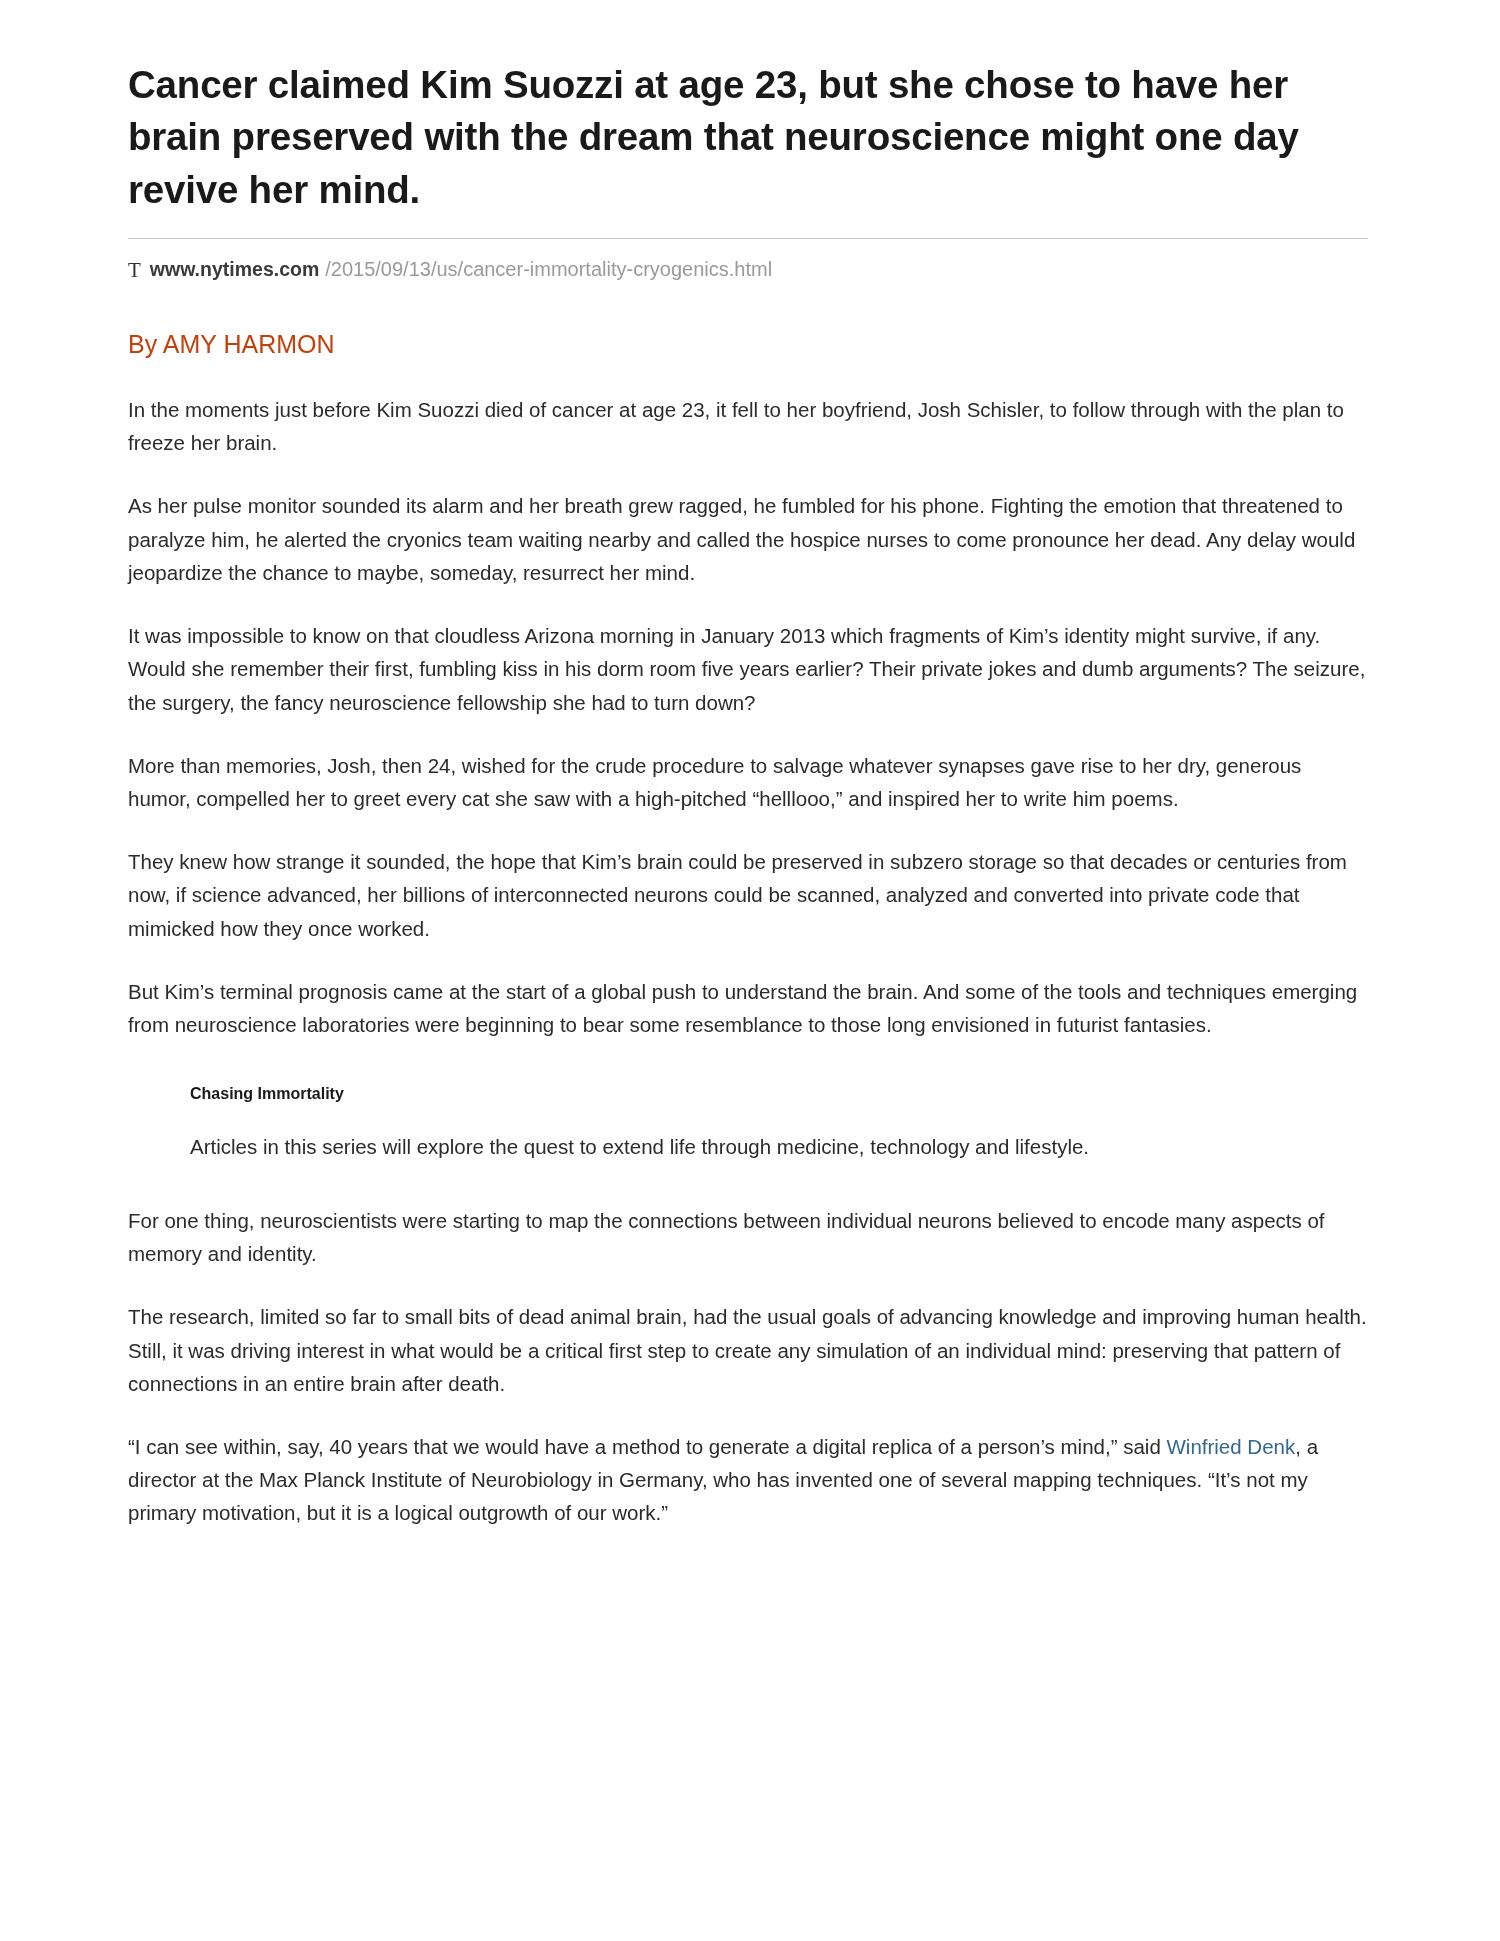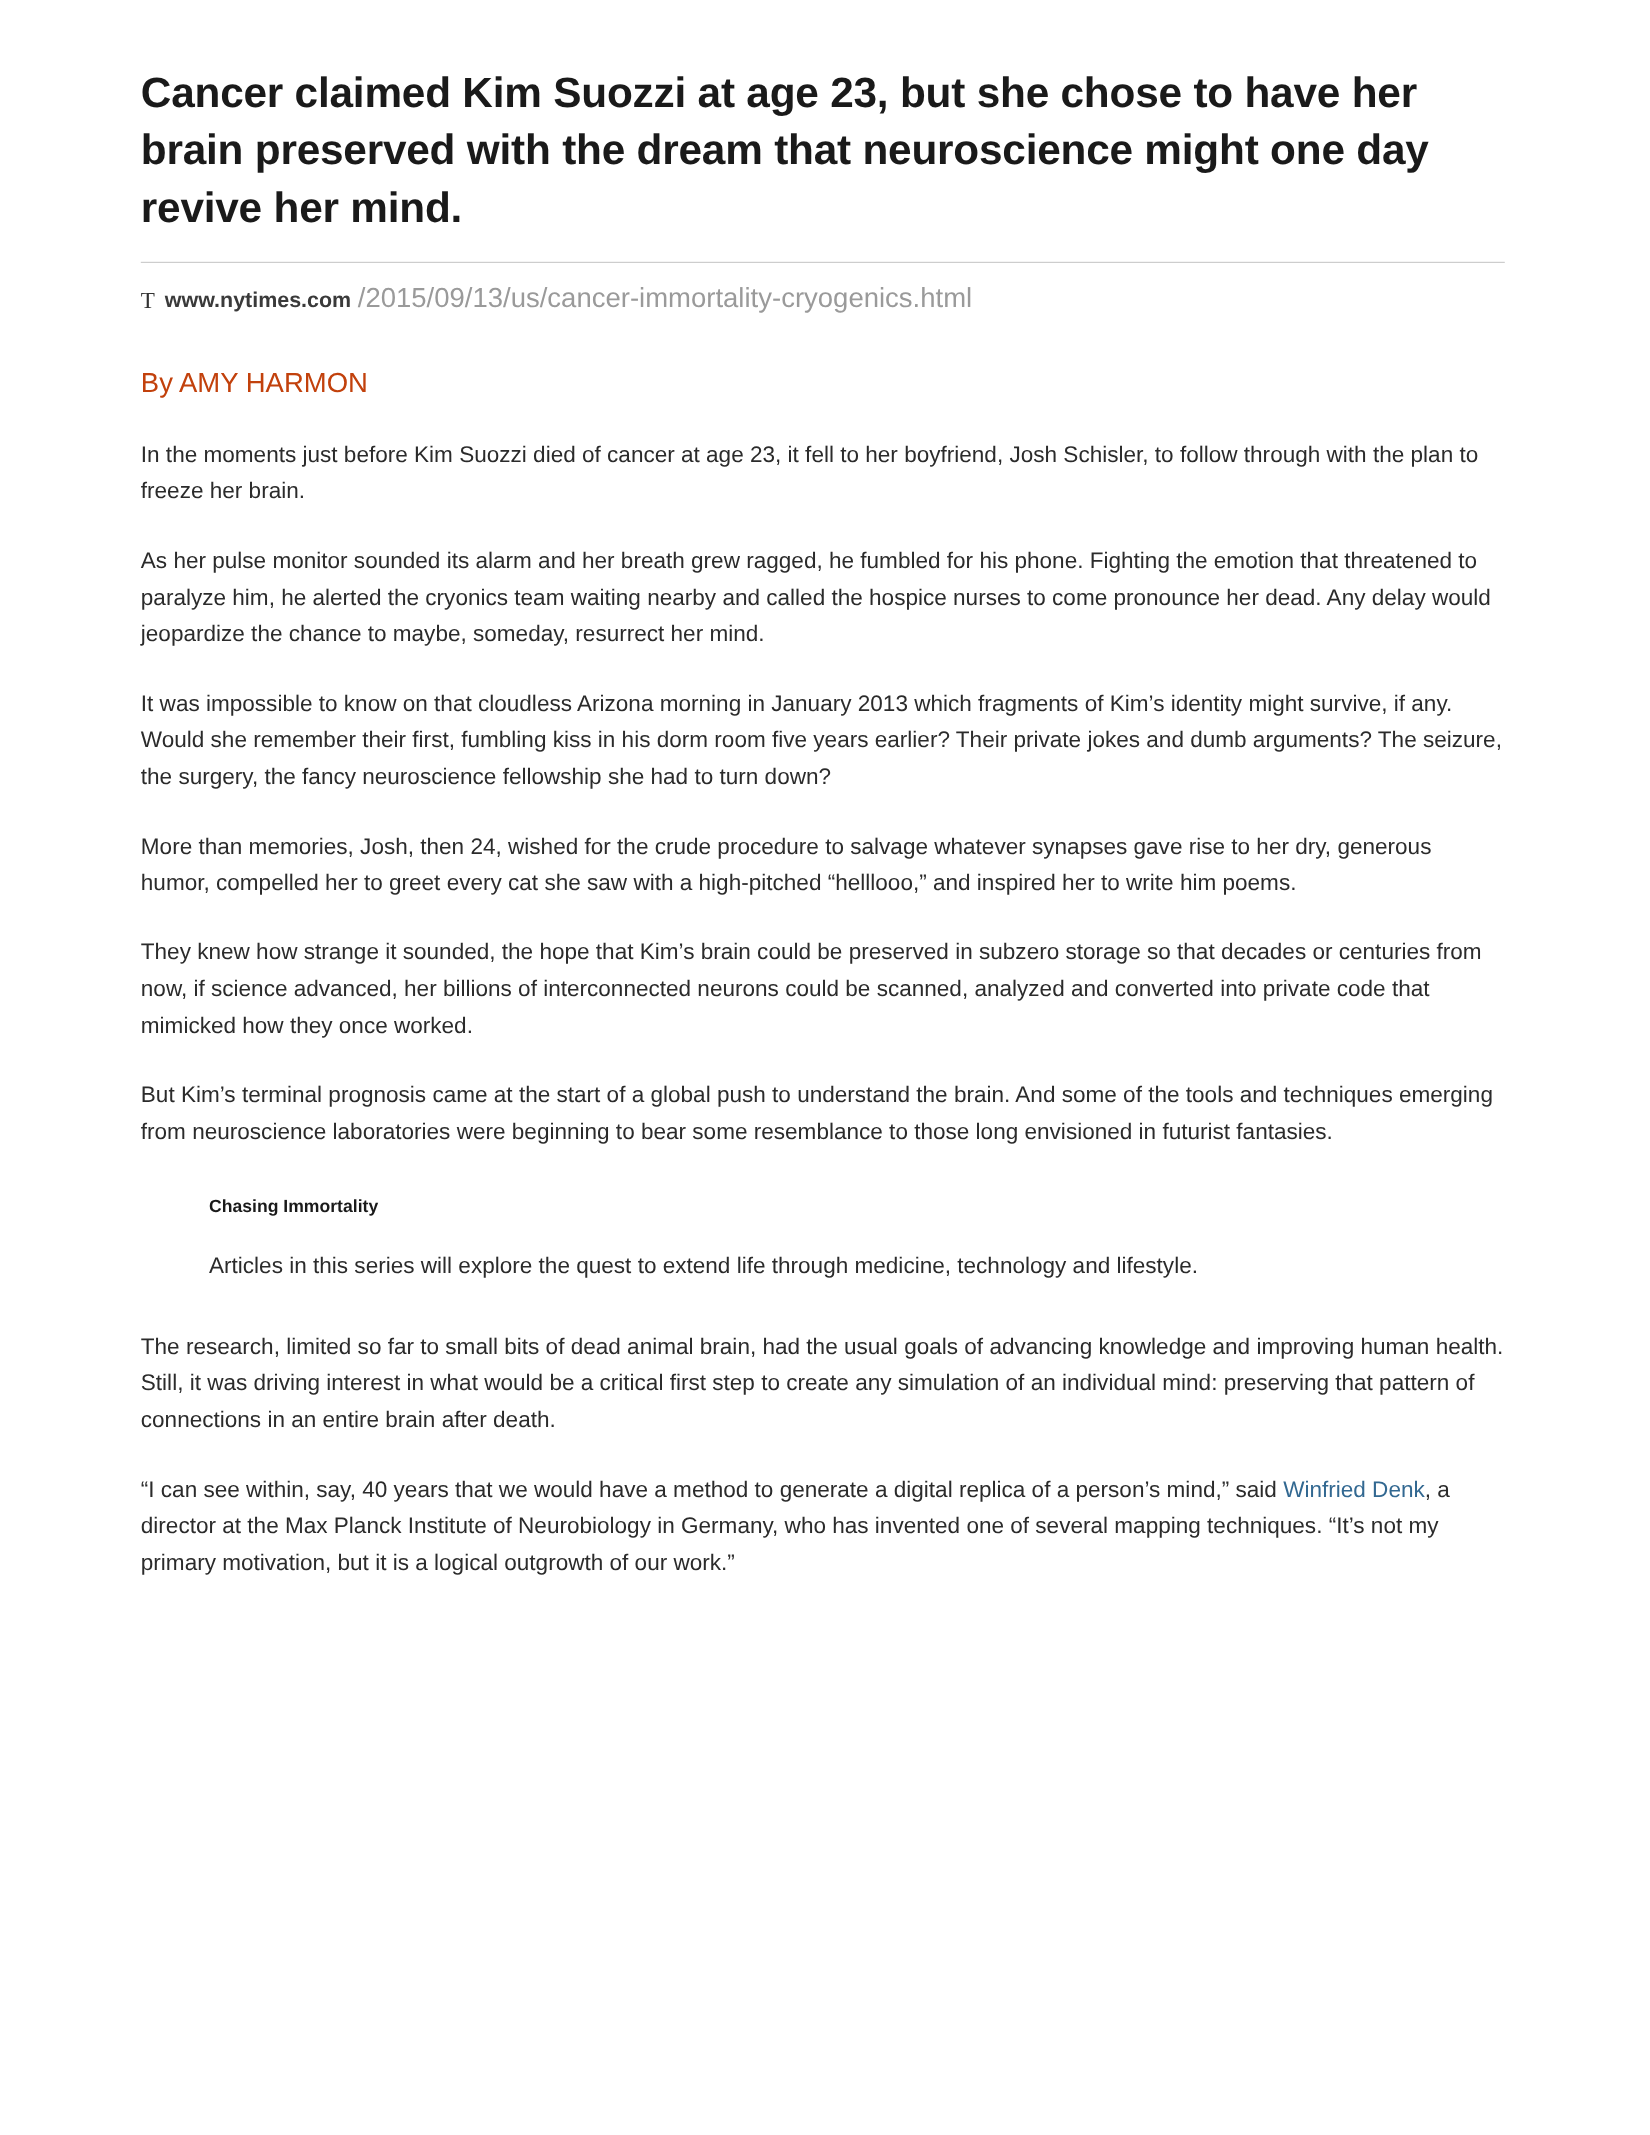--- a/index.html
+++ b/index.html
@@ -51,21 +51,21 @@
     top: 1px;
     letter-spacing: 0;
   }
   .domain {
     font-weight: bold;
     color: #3a3a3a;
     font-size: 19.5px;
   }
   .path {
     color: #9a9a9a;
-    font-size: 25px;
+    font-size: 20px;
     margin-left: -3px;
   }
   .byline {
     font-size: 25px;
     color: #c2410c;
     margin: 0 0 34px 0;
   }
   p.body {
     font-size: 20.5px;
     line-height: 1.62;
@@ -118,19 +118,20 @@
   <p class="body">It was impossible to know on that cloudless Arizona morning in January 2013 which fragments of Kim’s identity might survive, if any. Would she remember their first, fumbling kiss in his dorm room five years earlier? Their private jokes and dumb arguments? The seizure, the surgery, the fancy neuroscience fellowship she had to turn down?</p>
   <p class="body">More than memories, Josh, then 24, wished for the crude procedure to salvage whatever synapses gave rise to her dry, generous humor, compelled her to greet every cat she saw with a high-pitched “helllooo,” and inspired her to write him poems.</p>
   <p class="body">They knew how strange it sounded, the hope that Kim’s brain could be preserved in subzero storage so that decades or centuries from now, if science advanced, her billions of interconnected neurons could be scanned, analyzed and converted into private code that mimicked how they once worked.</p>
   <p class="body">But Kim’s terminal prognosis came at the start of a global push to understand the brain. And some of the tools and techniques emerging from neuroscience laboratories were beginning to bear some resemblance to those long envisioned in futurist fantasies.</p>
 
   <div class="series-box">
     <div class="series-title">Chasing Immortality</div>
     <p class="series-text">Articles in this series will explore the quest to extend life through medicine, technology and lifestyle.</p>
   </div>
 
+  <p class="body">For one thing, neuroscientists were starting to map the connections between individual neurons believed to encode many aspects of memory and identity.</p>
   <p class="body">The research, limited so far to small bits of dead animal brain, had the usual goals of advancing knowledge and improving human health. Still, it was driving interest in what would be a critical first step to create any simulation of an individual mind: preserving that pattern of connections in an entire brain after death.</p>
 
   <p class="body">
     <span>“I can see within, say, 40 years that we would have a method to generate a digital replica of a person’s mind,” said </span><a class="inline-link" href="#">Winfried Denk</a><span>, a director at the Max Planck Institute of Neurobiology in Germany, who has invented one of several mapping techniques. “It’s not my primary motivation, but it is a logical outgrowth of our work.”</span>
   </p>
 
 </div>
 
 </body></html>

